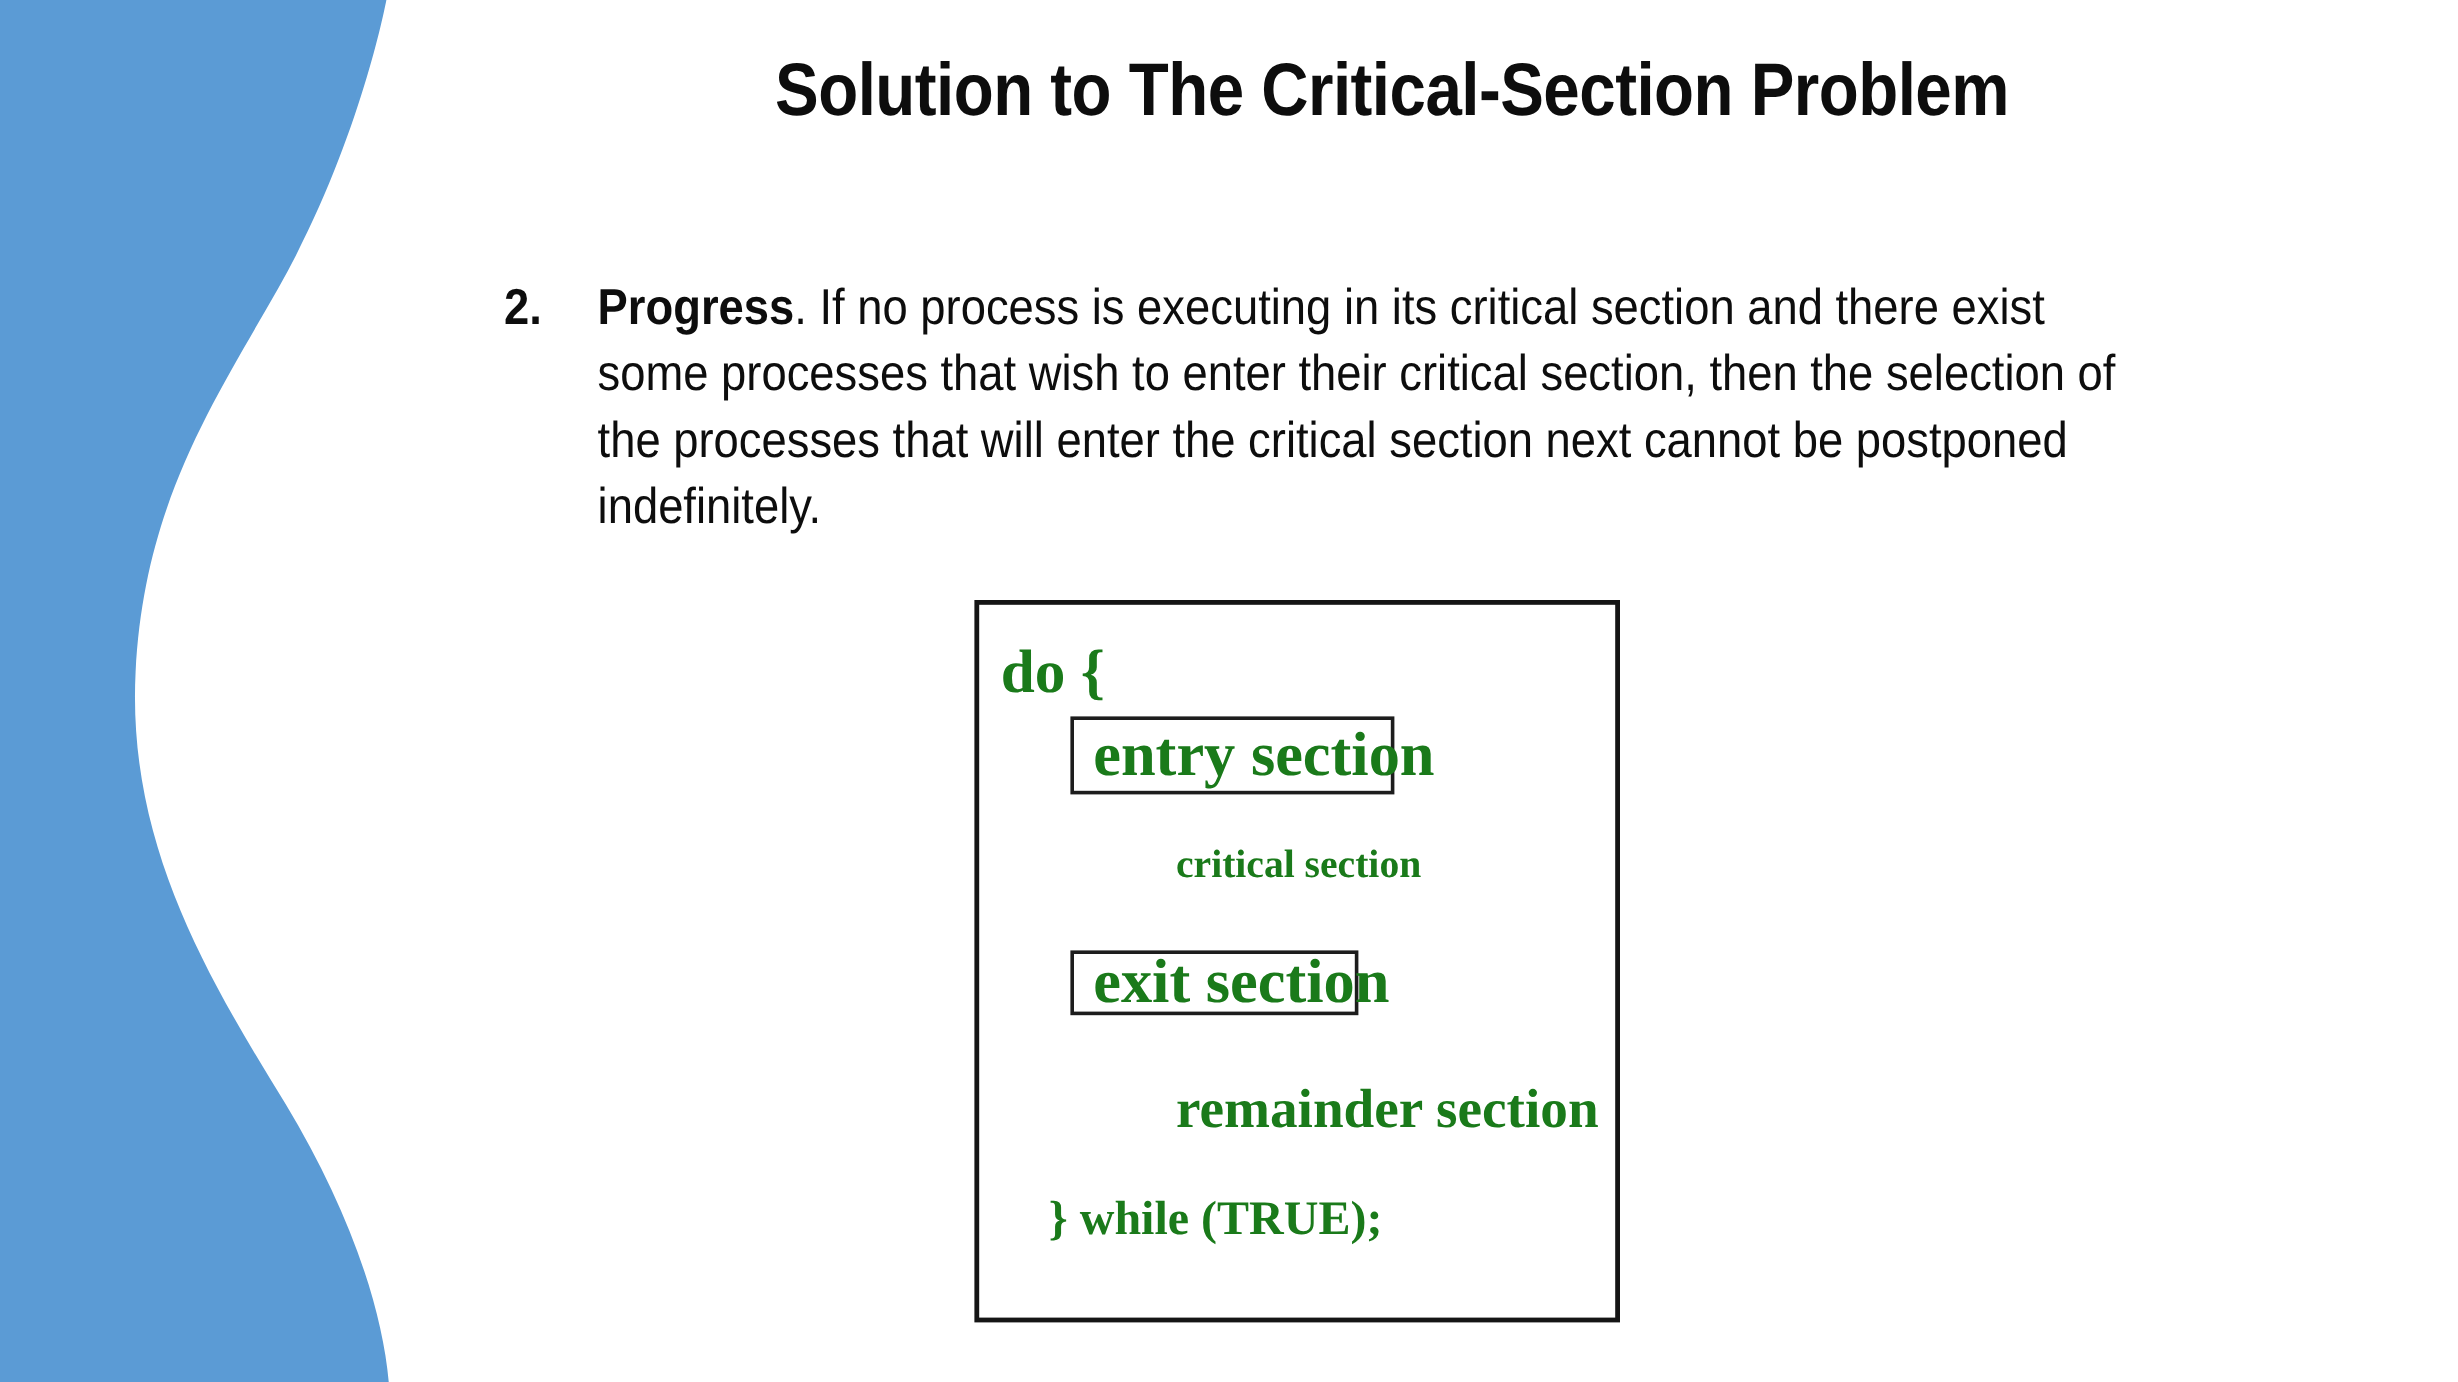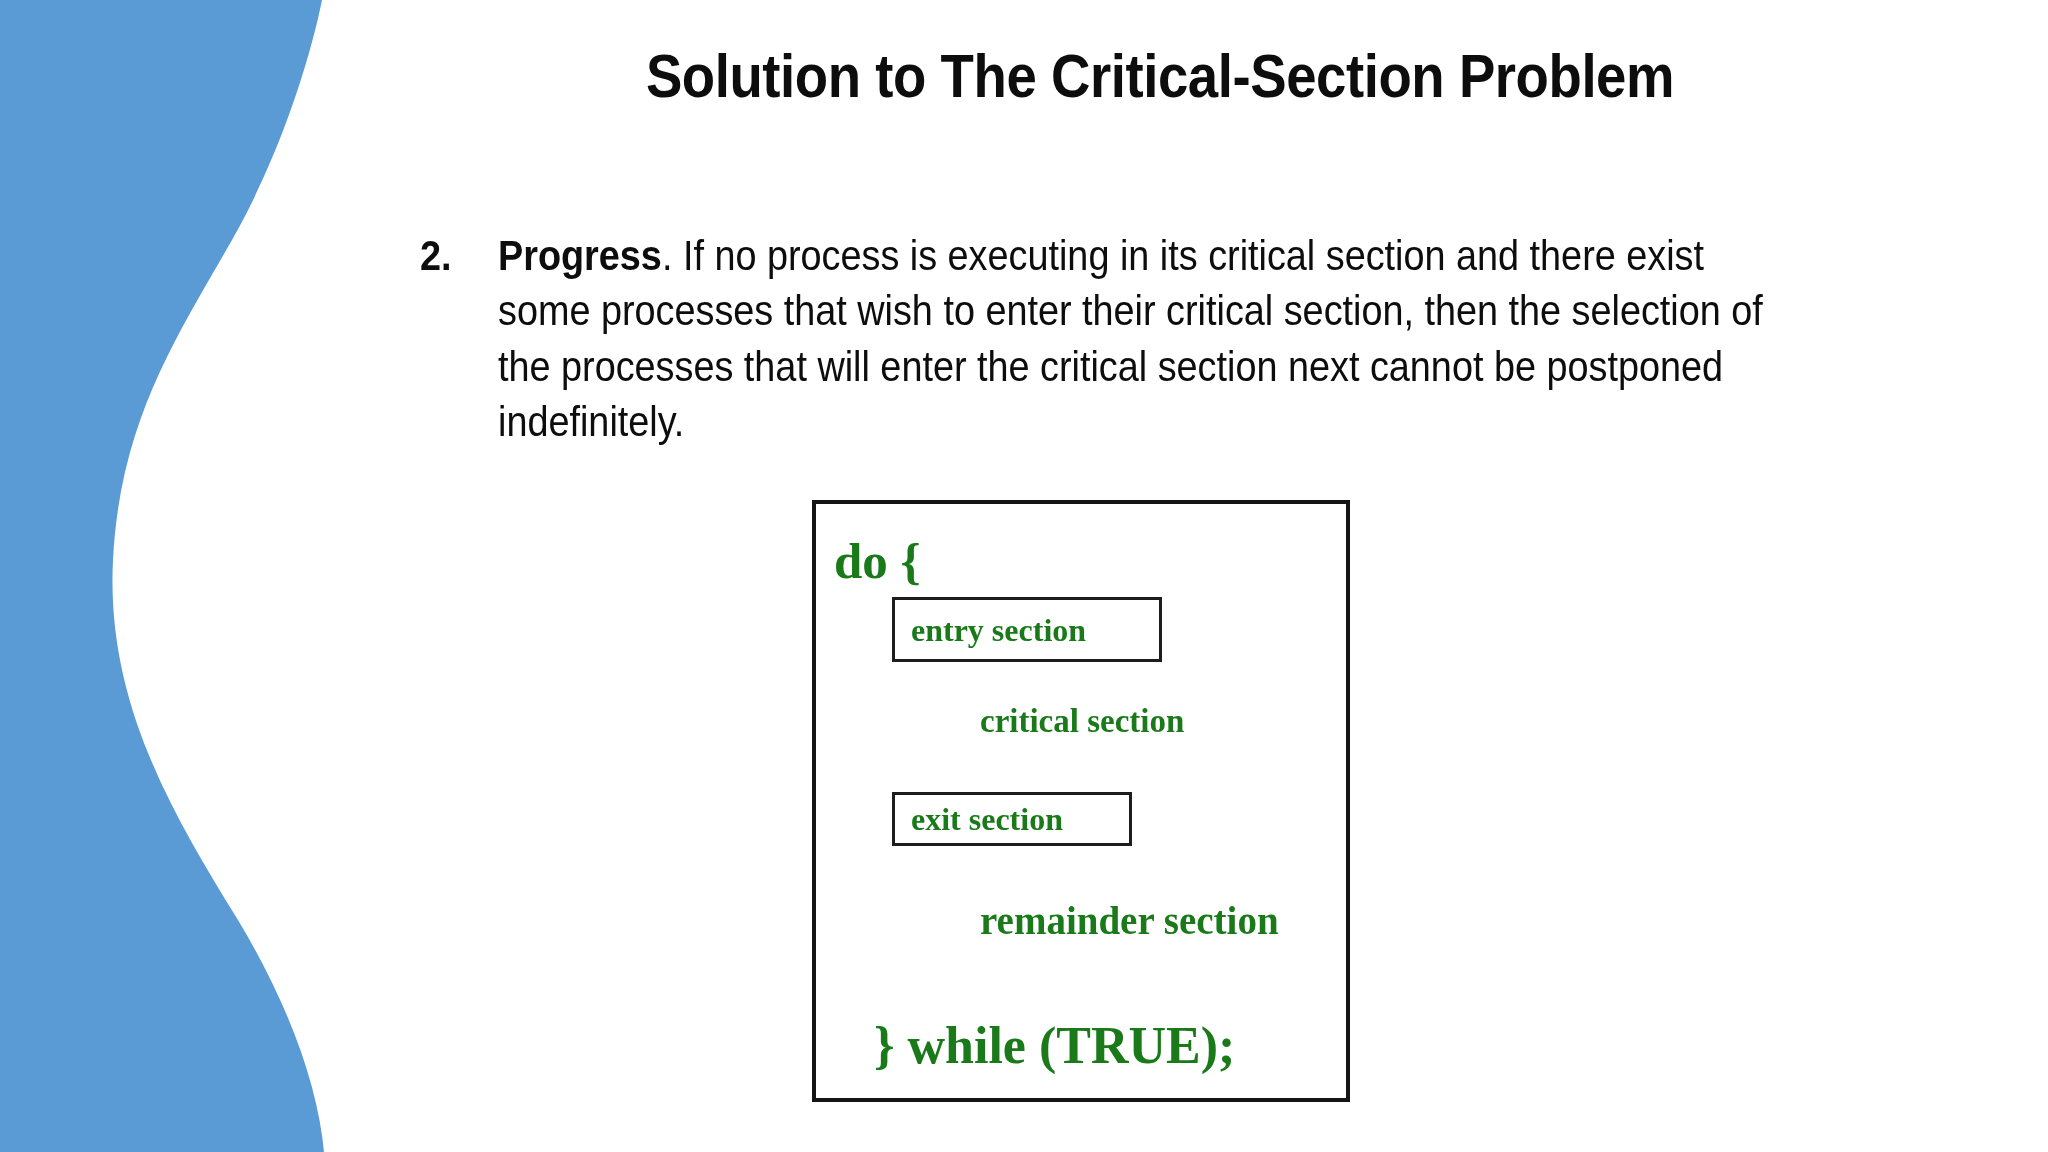--- a/index.html
+++ b/index.html
@@ -134,42 +134,42 @@
     left: 76px;
     top: 288px;
     width: 240px;
     height: 54px;
     padding-left: 16px;
   }
 
   .code-framed span {
     font-family: "Liberation Serif", serif;
     font-weight: bold;
-    font-size: 32px;
+    font-size: 52px;
     color: #1a7a1a;
     line-height: 1;
     white-space: nowrap;
   }
 
   #code-critical-section {
     left: 164px;
     top: 201px;
     font-size: 33px;
   }
 
   #code-remainder-section {
     left: 164px;
     top: 397px;
-    font-size: 39px;
+    font-size: 46px;
   }
 
   #code-while {
     left: 58px;
-    top: 516px;
-    font-size: 52px;
+    top: 491px;
+    font-size: 40px;
   }
 </style>
 </head>
 <body>
 
 <svg id="slide-decoration" viewBox="0 0 430 1152" preserveAspectRatio="none" xmlns="http://www.w3.org/2000/svg">
   <path d="M0,0 L322,0
            C322,0 300,120 232,240
            C178,335 120,420 113,560
            C106,700 170,810 238,920

